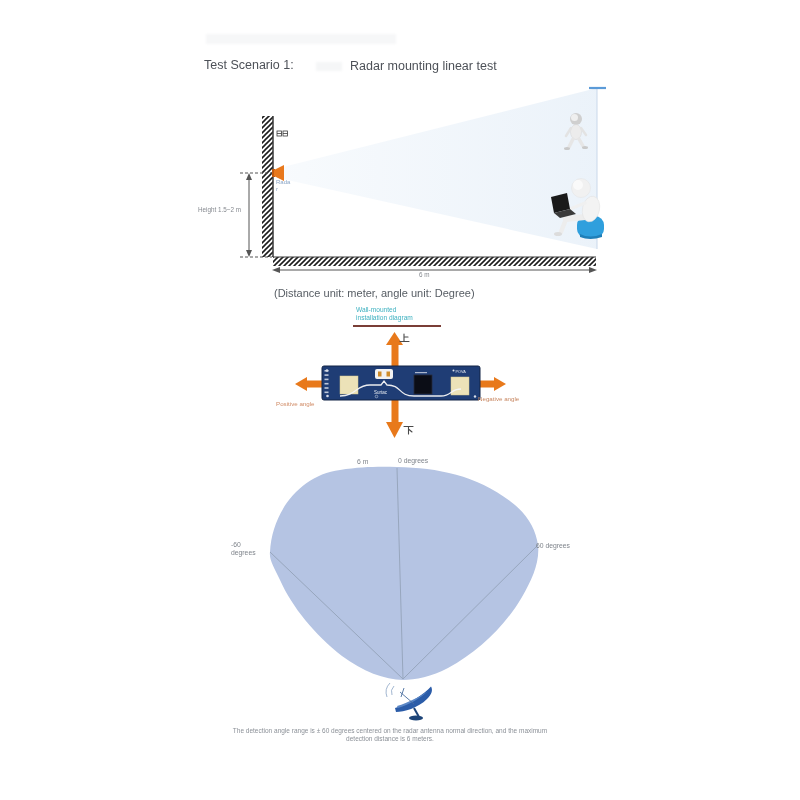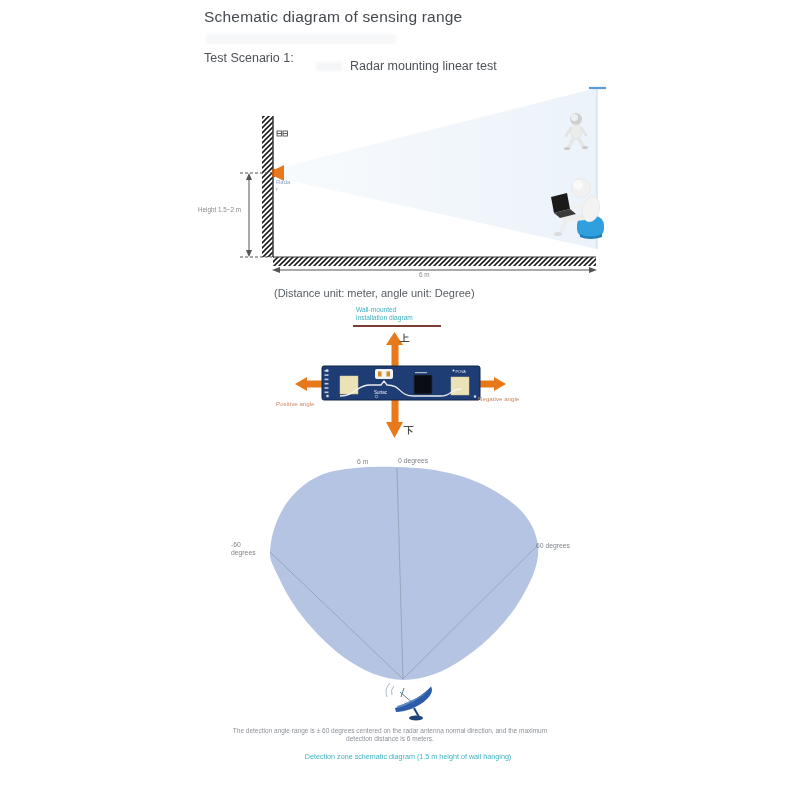--- a/index.html
+++ b/index.html
@@ -2,21 +2,21 @@
 <html><head>
 <meta charset="utf-8">
 <style>
   html,body{margin:0;padding:0;background:#fff;}
   .page{position:relative;width:800px;height:800px;background:#ffffff;overflow:hidden;
         font-family:"Liberation Sans","DejaVu Sans",sans-serif;}
   .abs{position:absolute;}
   .page-title{left:204px;top:8px;font-size:15.5px;color:#44494f;letter-spacing:.2px;}
   .ghost{left:206px;top:34px;width:190px;height:10px;background:rgba(195,200,206,0.15);filter:blur(1px);}
   .ghost2{left:316px;top:62px;width:26px;height:9px;background:rgba(200,205,210,0.18);filter:blur(1px);}
-  .scenario-label{left:204px;top:51px;font-size:12.5px;color:#4d5158;}
+  .scenario-label{left:204px;top:58px;font-size:12.5px;color:#4d5158;}
   .scenario-value{left:350px;top:59px;font-size:12.5px;color:#4d5158;}
   .radar-label{left:276px;top:179px;width:15px;font-size:6px;line-height:1.1;color:#8ca6c6;word-break:break-all;}
   .height-label{left:198px;top:206px;font-size:6.3px;color:#85898f;white-space:nowrap;}
   .floor-dim-label{left:419px;top:271px;font-size:6.3px;color:#85898f;}
   .units-note{left:274px;top:287px;font-size:11px;color:#565c63;}
   .install-caption{left:356px;top:306px;font-size:6.6px;line-height:1.2;color:#41b2c1;}
   .maroon-line{left:353px;top:325px;width:88px;height:2.2px;background:#7a3e36;}
   .positive-angle{left:276px;top:400px;font-size:6.2px;color:#d08a64;}
   .negative-angle{left:478px;top:395px;font-size:6.2px;color:#c78660;}
   .zone-6m{left:357px;top:458px;font-size:6.8px;color:#7f848b;}
@@ -25,21 +25,20 @@
   .zone-right{left:536px;top:542px;font-size:6.8px;color:#7f848b;}
   .footer-note{left:135px;top:727px;width:510px;text-align:center;font-size:6.5px;line-height:1.3;color:#8b9097;}
   .footer-caption{left:158px;top:752px;width:500px;text-align:center;font-size:7.2px;color:#3fb2c2;}
   svg text{font-family:"Liberation Sans","DejaVu Sans",sans-serif;}
 </style>
 </head>
 <body>
 
 <div class="page">
 
-  <div class="abs page-title">Schematic diagram of sensing range</div>
   <div class="abs ghost"></div>
   <div class="abs ghost2"></div>
   <div class="abs scenario-label">Test Scenario 1:</div>
   <div class="abs scenario-value">Radar mounting linear test</div>
 
   <svg class="abs" style="left:0;top:0;" width="800" height="800" viewBox="0 0 800 800">
     <defs>
       <pattern id="hatch" width="5" height="5" patternUnits="userSpaceOnUse">
         <path d="M0,5 L5,0" stroke="#1d1d1d" stroke-width="1.6"></path>
         <path d="M-1,1 L1,-1" stroke="#1d1d1d" stroke-width="1.6"></path>
@@ -216,15 +215,14 @@
   <div class="abs zone-left">
     <div>-60</div>
     <div>degrees</div>
   </div>
   <div class="abs zone-right">60 degrees</div>
 
   <div class="abs footer-note">
     <div>The detection angle range is ± 60 degrees centered on the radar antenna normal direction, and the maximum</div>
     <div>detection distance is 6 meters.</div>
   </div>
-  <div class="abs footer-caption">Detection zone schematic diagram (1.5 m height of wall hanging)</div>
 
 </div>
 
 </body></html>

